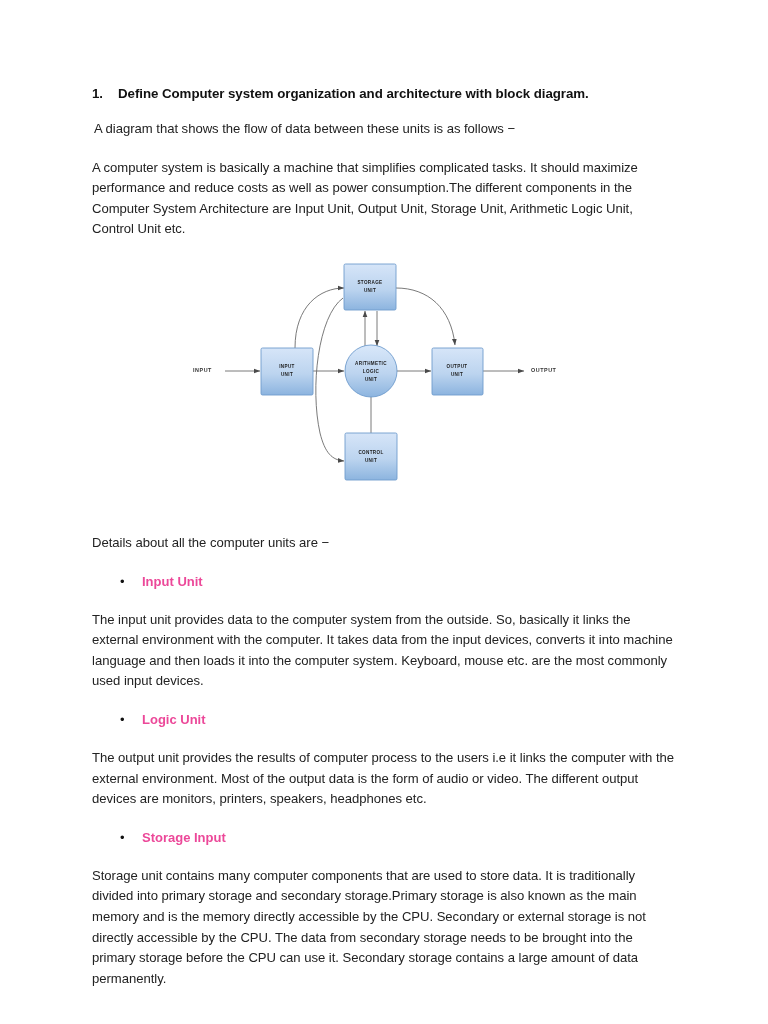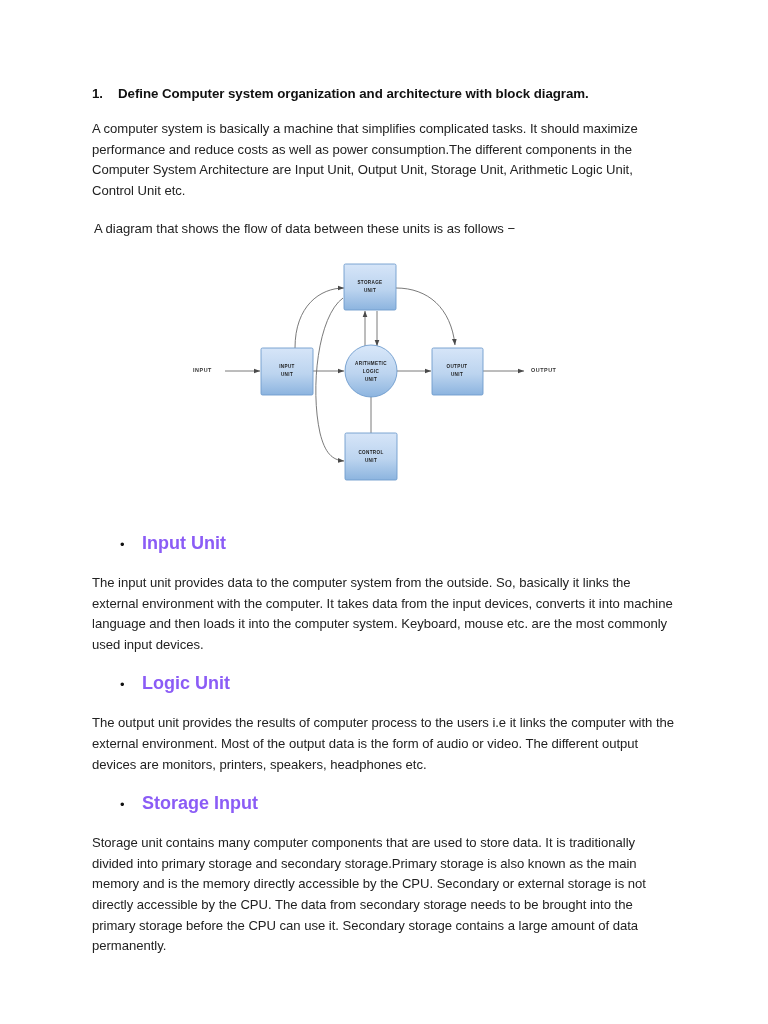--- a/index.html
+++ b/index.html
@@ -63,23 +63,23 @@
     margin: 0 0 18px 0;
     padding-left: 28px;
   }
   .bullet-dot {
     flex: 0 0 22px;
     font-size: 13px;
     line-height: 20px;
     color: #111111;
   }
   .bullet-label {
-    font-size: 18px;
-    font-weight: bold;
-    color: #8b5cf6;
+    font-size: 13px;
+    font-weight: bold;
+    color: #ec4899;
     line-height: 20px;
   }
 
   
   .diagram-wrap {
     position: relative;
     width: 584px;
     height: 255px;
     margin: 10px 0 20px 0;
   }
@@ -110,23 +110,23 @@
 <body>
 
 <div class="page">
   <div class="content">
 
     <div class="q-heading">
       <span class="q-num">1.</span>
       <span class="q-text">Define Computer system organization and architecture with block diagram.</span>
     </div>
 
+    <p class="body indent1">A diagram that shows the flow of data between these units is as follows −</p>
+
     <p class="body">A computer system is basically a machine that simplifies complicated tasks. It should maximize performance and reduce costs as well as power consumption.The different components in the Computer System Architecture are Input Unit, Output Unit, Storage Unit, Arithmetic Logic Unit, Control Unit etc.</p>
-
-    <p class="body indent1">A diagram that shows the flow of data between these units is as follows −</p>
 
     <div class="diagram-wrap">
       <svg class="diagram-svg" width="584" height="255" viewBox="0 0 584 255" xmlns="http://www.w3.org/2000/svg">
         <defs>
           <linearGradient id="boxGrad" x1="0" y1="0" x2="0" y2="1">
             <stop offset="0%" stop-color="#d6e5f8"></stop>
             <stop offset="55%" stop-color="#bcd4ef"></stop>
             <stop offset="100%" stop-color="#8cb4df"></stop>
           </linearGradient>
           <linearGradient id="circGrad" x1="0" y1="0" x2="0" y2="1">
@@ -190,20 +190,21 @@
           <rect x="253" y="175" width="52" height="47" rx="1.5" fill="url(#boxGrad)" stroke="#6f9ccd" stroke-width="0.9"></rect>
           <text class="node-label" x="279" y="195">CONTROL</text>
           <text class="node-label" x="279" y="203">UNIT</text>
         </g>
 
         <text class="io-label" x="101" y="113">INPUT</text>
         <text class="io-label" x="439" y="113">OUTPUT</text>
       </svg>
     </div>
 
+    <p class="body">Details about all the computer units are −</p>
 
     <div class="bullet-item">
       <span class="bullet-dot">•</span>
       <span class="bullet-label">Input Unit</span>
     </div>
     <p class="body">The input unit provides data to the computer system from the outside. So, basically it links the external environment with the computer. It takes data from the input devices, converts it into machine language and then loads it into the computer system. Keyboard, mouse etc. are the most commonly used input devices.</p>
 
     <div class="bullet-item">
       <span class="bullet-dot">•</span>
       <span class="bullet-label">Logic Unit</span>

